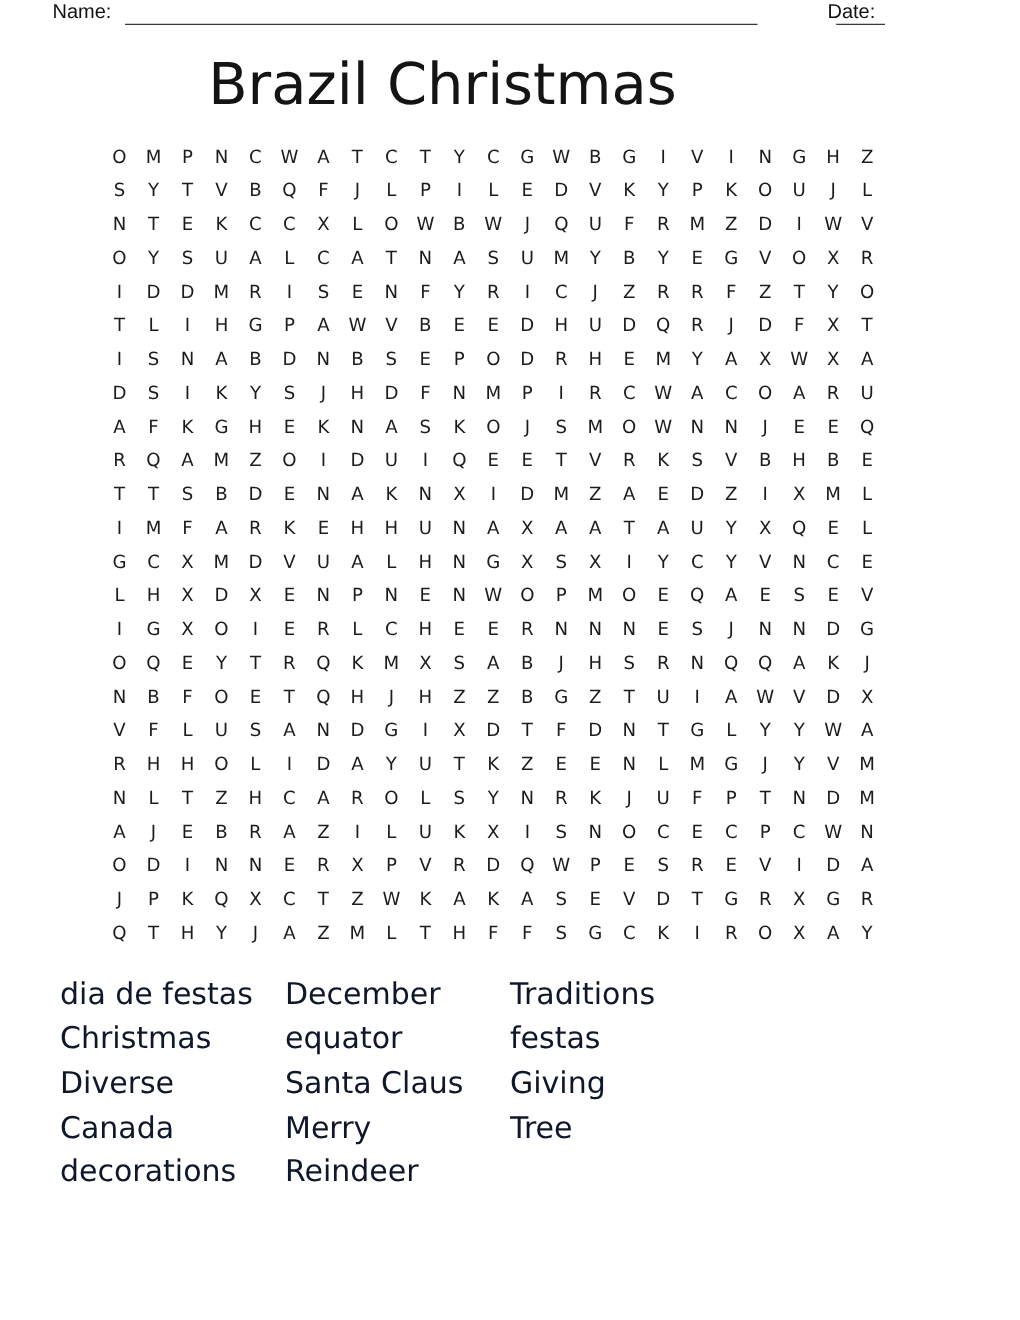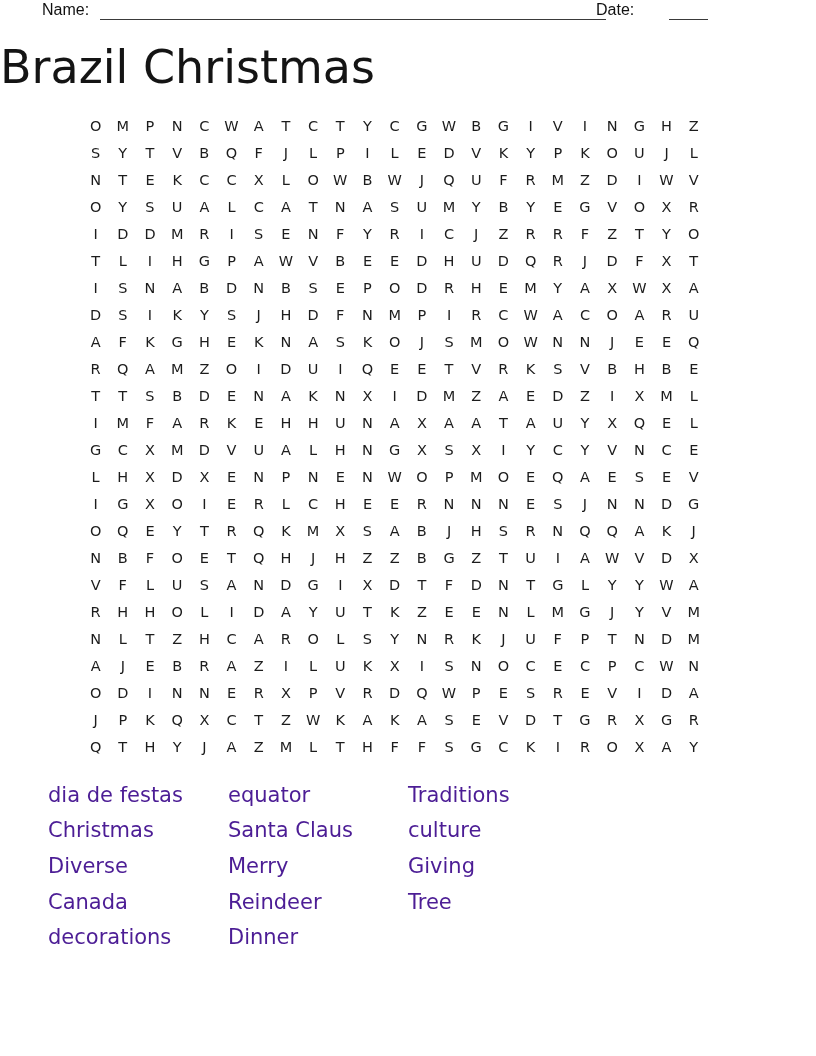--- a/index.html
+++ b/index.html
@@ -16,35 +16,36 @@
   
   .hdr-label {
     position: absolute;
     top: 1px;
     font-family: "Liberation Sans", sans-serif;
     font-size: 16px;
     color: #111;
     white-space: nowrap;
   }
   .name-label { left: 42px; }
-  .date-label { left: 596px; }
+  .date-label { left: 662px; }
   .blank-line {
     position: absolute;
     top: 0;
     height: 20px;
     border-bottom: 1.6px solid #3a3a3a;
   }
   .name-line { left: 100px; width: 506px; }
   .date-line { left: 669px; width: 68px; }
   
   .title {
     position: absolute;
     top: 40px;
     left: 0;
     width: 100%;
+    text-align: center;
     font-size: 46px;
     font-weight: 500;
     letter-spacing: 0;
     color: #141414;
   }
   
   .grid {
     position: absolute;
     left: 82px;
     top: 112px;
@@ -66,22 +67,22 @@
     left: 48px;
     top: 777px;
     display: grid;
     grid-auto-flow: column;
     grid-template-rows: repeat(5, 35.6px);
     grid-template-columns: repeat(4, 180px);
   }
   .word-bank .word {
     display: flex;
     align-items: center;
-    font-size: 21px;
-    color: #4c1d95;
+    font-size: 24px;
+    color: #0f172a;
     white-space: nowrap;
   }
 </style>
 </head>
 <body>
 
 <div class="page">
 
   <span class="hdr-label name-label">Name:</span>
   <div class="blank-line name-line"></div>
@@ -669,24 +670,24 @@
       <span class="cell">Y</span>
       <span class="cell">T</span>
     </div>
 
   <div class="word-bank">
       <span class="word">dia de festas</span>
       <span class="word">Christmas</span>
       <span class="word">Diverse</span>
       <span class="word">Canada</span>
       <span class="word">decorations</span>
+      <span class="word">December</span>
       <span class="word">equator</span>
       <span class="word">Santa Claus</span>
       <span class="word">Merry</span>
       <span class="word">Reindeer</span>
-      <span class="word">Dinner</span>
       <span class="word">Traditions</span>
-      <span class="word">culture</span>
+      <span class="word">festas</span>
       <span class="word">Giving</span>
       <span class="word">Tree</span>
     </div>
 
 </div>
 
 </body></html>

